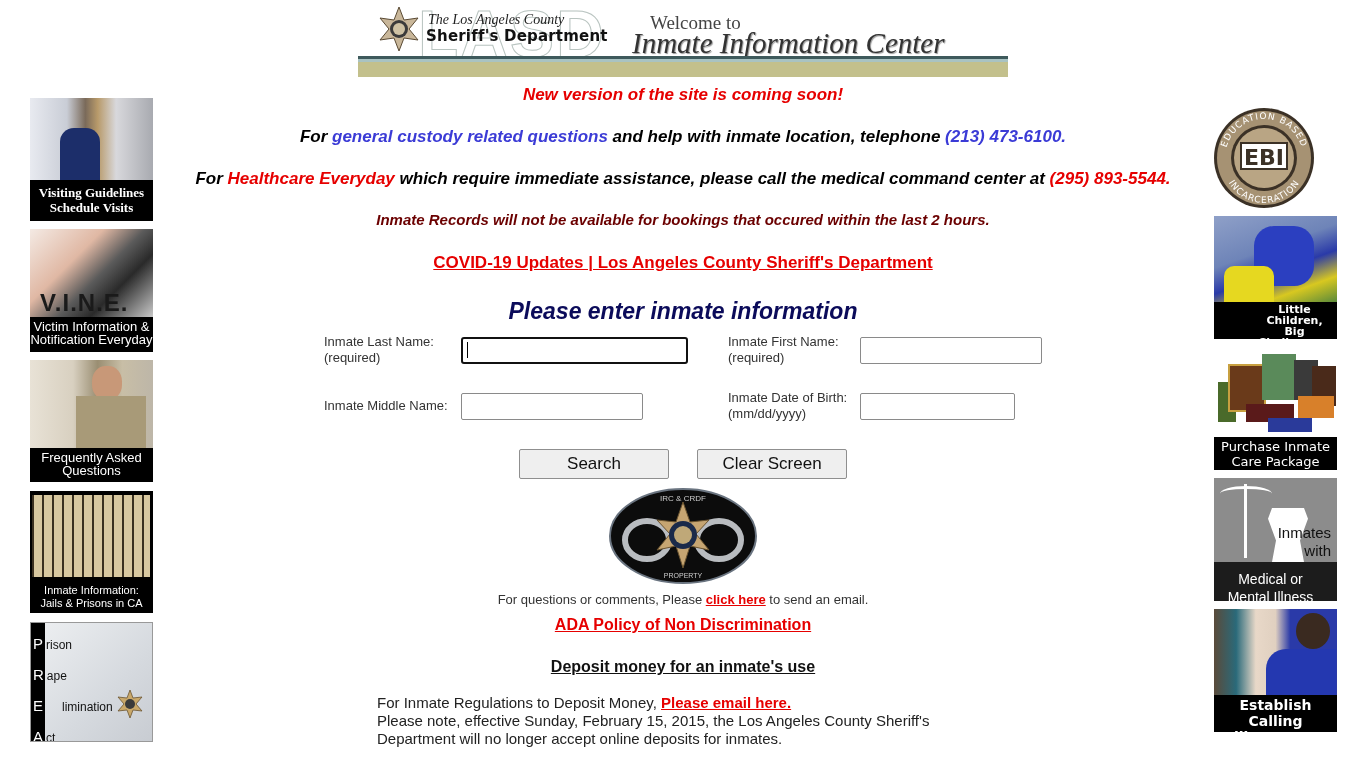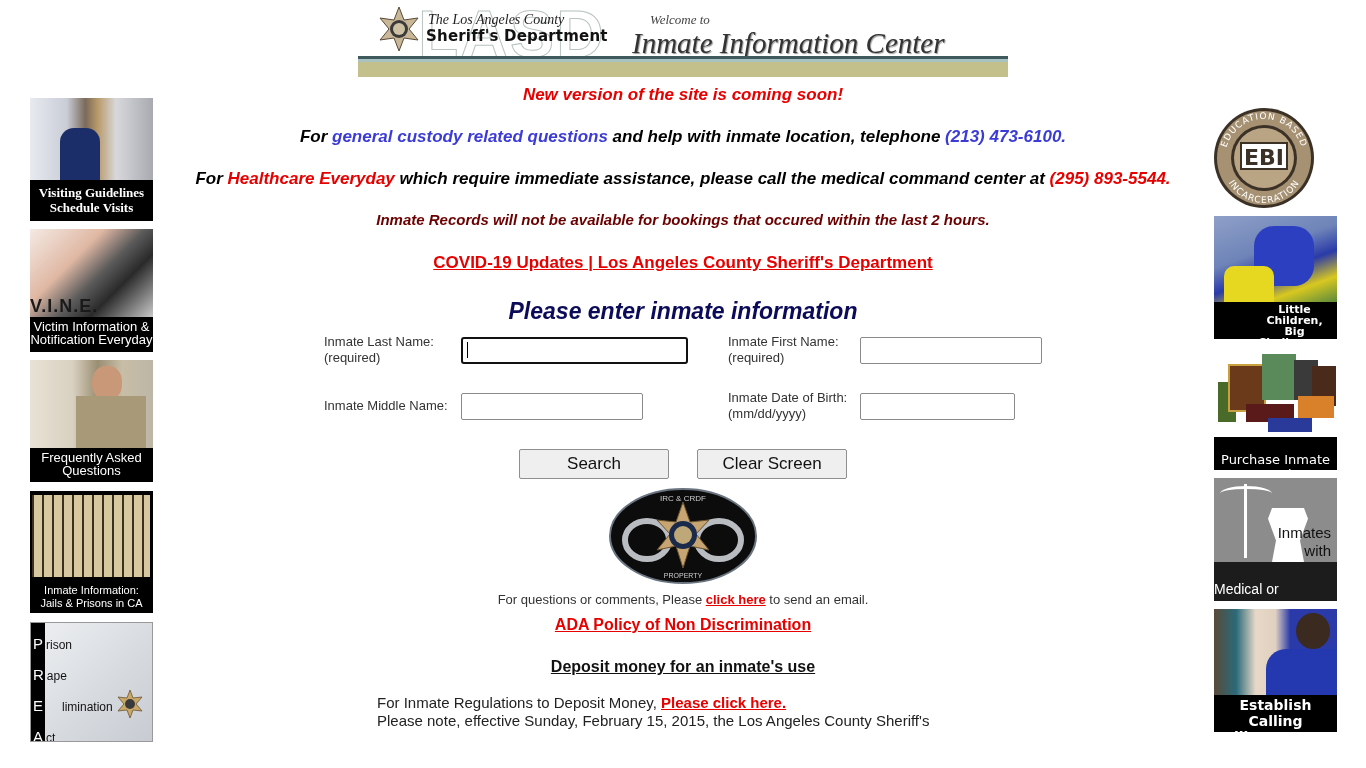--- a/index.html
+++ b/index.html
@@ -4,21 +4,21 @@
 <style>
   html, body { margin:0; padding:0; background:#ffffff; }
   body { width:1366px; height:768px; position:relative; overflow:hidden; font-family:"Liberation Sans", sans-serif; color:#000; }
 
   
   .banner { position:absolute; left:358px; top:0; width:650px; height:77px; background:#fff; overflow:hidden; }
   .banner .lasd-watermark { position:absolute; left:60px; top:-4px; font-family:"Liberation Sans", sans-serif; font-weight:bold; font-size:66px; color:transparent; -webkit-text-stroke:1px #b9c4c0; letter-spacing:2px; }
   .banner .star { position:absolute; left:18px; top:6px; width:46px; height:46px; }
   .banner .org-line1 { position:absolute; left:70px; top:12px; font-family:"Liberation Serif", serif; font-style:italic; font-size:14px; color:#222; }
   .banner .org-line2 { position:absolute; left:68px; top:27px; font-family:"DejaVu Sans", sans-serif; font-weight:bold; font-size:15px; color:#111; letter-spacing:0.2px; }
-  .banner .welcome { position:absolute; left:292px; top:12px; font-family:"Liberation Serif", serif; font-style:italic; font-size:13px; color:#444; }
+  .banner .welcome { position:absolute; left:292px; top:12px; font-family:"Liberation Serif", serif; font-size:19px; color:#444; }
   .banner .title { position:absolute; left:274px; top:27px; font-family:"Liberation Serif", serif; font-style:italic; font-size:29px; color:#333; text-shadow:1px 1px 1px #999; }
   .banner .stripe1 { position:absolute; left:0; top:56px; width:650px; height:3px; background:#3e5a5c; }
   .banner .stripe2 { position:absolute; left:0; top:59px; width:650px; height:3px; background:#a9c3c2; }
   .banner .stripe3 { position:absolute; left:0; top:62px; width:650px; height:15px; background:#c3c08c; }
 
   
   .center { position:absolute; left:160px; width:1046px; text-align:center; }
   .msg { font-weight:bold; font-style:italic; font-size:17px; white-space:nowrap; }
   .red { color:#e60000; }
   .blue { color:#3b3bd6; }
@@ -119,37 +119,38 @@
   <span>For questions or comments, Please </span><span class="link-red">click here</span><span> to send an email.</span>
 </div>
 
 <div class="center" style="top:616px; font-size:16px;">
   <span class="link-red">ADA Policy of Non Discrimination</span>
 </div>
 
 <div class="center" style="top:658px; font-size:16px; font-weight:bold; text-decoration:underline; color:#111;">Deposit money for an inmate's use</div>
 
 <div class="para" style="top:694px;">
-  <div><span>For Inmate Regulations to Deposit Money, </span><span class="link-red" style="font-size:15px;">Please click here.</span></div>
+  <div><span>For Inmate Regulations to Deposit Money, </span><span class="link-red" style="font-size:15px;">Please email here.</span></div>
   <div>Please note, effective Sunday, February 15, 2015, the Los Angeles County Sheriff's</div>
+  <div>Department will no longer accept online deposits for inmates.</div>
 </div>
 
 <div class="tile" style="left:30px; top:98px; height:123px;">
   <div class="pic" style="height:82px; background:linear-gradient(90deg,#e8eaf0 0%,#c9cdd6 30%,#7a6a5a 45%,#b89a6a 55%,#d8d8dc 70%,#a8aab0 100%);">
     <div style="position:absolute; left:30px; top:30px; width:40px; height:52px; background:#1c2e6a; border-radius:14px 14px 0 0;"></div>
   </div>
   <div class="cap" style="height:41px; font-family:'Liberation Serif', serif; font-weight:bold; font-size:13px; line-height:15px; padding-top:5px; box-sizing:border-box;">
     <div>Visiting Guidelines</div>
     <div>Schedule Visits</div>
   </div>
 </div>
 
 <div class="tile" style="left:30px; top:229px; height:123px;">
   <div class="pic" style="height:88px; background:linear-gradient(135deg,#f4eae4 0%,#e0b8a4 35%,#5a5a5a 55%,#2a2a2a 70%,#c9c9c9 100%);">
-    <div style="position:absolute; left:0; bottom:0; font-weight:bold; font-size:18px; color:#1a1a1a; letter-spacing:1px;text-align:right;">V.I.N.E.</div>
+    <div style="position:absolute; left:10px; bottom:0; font-weight:bold; font-size:24px; color:#1a1a1a; letter-spacing:1px;text-align:right;">V.I.N.E.</div>
   </div>
   <div class="cap" style="height:35px; padding-top:3px; box-sizing:border-box; font-size:13px;">
     <div>Victim Information &amp;</div>
     <div>Notification Everyday</div>
   </div>
 </div>
 
 <div class="tile" style="left:30px; top:360px; height:122px;">
   <div class="pic" style="height:88px; background:linear-gradient(90deg,#e8e2d6 0%,#d8d0c0 35%,#9a8e72 55%,#c8bea6 75%,#bdb6a8 100%);">
     <div style="position:absolute; left:62px; top:6px; width:30px; height:34px; background:#c89878; border-radius:45%;"></div>
@@ -212,37 +213,37 @@
   <div class="pic" style="height:84px; background:#fff;">
     <div style="position:absolute; left:4px; top:30px; width:18px; height:40px; background:#4a6a2a;"></div>
     <div style="position:absolute; left:14px; top:12px; width:34px; height:44px; background:#6a3a1a; border:2px solid #c8a040;"></div>
     <div style="position:absolute; left:48px; top:2px; width:34px; height:46px; background:#5a8a5a;"></div>
     <div style="position:absolute; left:80px; top:8px; width:24px; height:40px; background:#3a3a3a;"></div>
     <div style="position:absolute; left:98px; top:14px; width:24px; height:40px; background:#4a2a1a;"></div>
     <div style="position:absolute; left:32px; top:52px; width:48px; height:18px; background:#5a1a1a;"></div>
     <div style="position:absolute; left:54px; top:66px; width:44px; height:14px; background:#2a3a9a;"></div>
     <div style="position:absolute; left:84px; top:44px; width:36px; height:22px; background:#d8802a;"></div>
   </div>
-  <div class="cap" style="height:33px; padding-top:15px; box-sizing:border-box; font-family:'DejaVu Sans', sans-serif; font-size:13px; line-height:15px; left:0; right:0;margin-top:24px;">
+  <div class="cap" style="height:33px; padding-top:2px; box-sizing:border-box; font-family:'DejaVu Sans', sans-serif; font-size:13px; line-height:15px; left:0; right:0;margin-top:24px;">
     <div>Purchase Inmate</div>
     <div>Care Package</div>
   </div>
 </div>
 
 <div class="tile" style="left:1214px; top:478px; height:123px; background:#8a8a8a;">
   <div class="pic" style="height:84px; background:#8c8c8c;">
     <div style="position:absolute; left:30px; top:6px; width:3px; height:74px; background:#fff;"></div>
     <div style="position:absolute; left:6px; top:8px; width:52px; height:12px; border-top:3px solid #fff; border-radius:50% 50% 0 0;"></div>
     <div style="position:absolute; left:54px; top:30px; width:40px; height:54px; background:#fff; clip-path:polygon(10% 0,90% 0,100% 20%,80% 60%,90% 100%,10% 100%,20% 60%,0 20%);"></div>
     <div style="position:absolute; right:6px; top:46px; color:#111; font-size:15px; text-align:right; line-height:18px;">
       <div>Inmates</div>
       <div>with</div>
     </div>
   </div>
-  <div class="cap" style="height:39px; padding-top:18px; padding-right:10px; box-sizing:border-box; background:#1c1c1c; font-size:14px; line-height:18px; text-align:left;">
+  <div class="cap" style="height:39px; padding-top:8px; padding-right:10px; box-sizing:border-box; background:#1c1c1c; font-size:14px; line-height:18px; text-align:center;">
     <div>Medical or</div>
     <div>Mental Illness</div>
   </div>
 </div>
 
 <div class="tile" style="left:1214px; top:609px; height:123px;">
   <div class="pic" style="height:86px; background:linear-gradient(90deg,#5a4a3a 0%,#2a6a7a 18%,#e8d8c8 34%,#e0d0c0 50%,#2a3aa8 62%,#2a3aa8 100%);">
     <div style="position:absolute; left:82px; top:4px; width:34px; height:36px; background:#3a2a20; border-radius:50%;"></div>
     <div style="position:absolute; left:52px; top:40px; width:70px; height:46px; background:#2438b0; border-radius:20px 0 0 0;"></div>
   </div>

